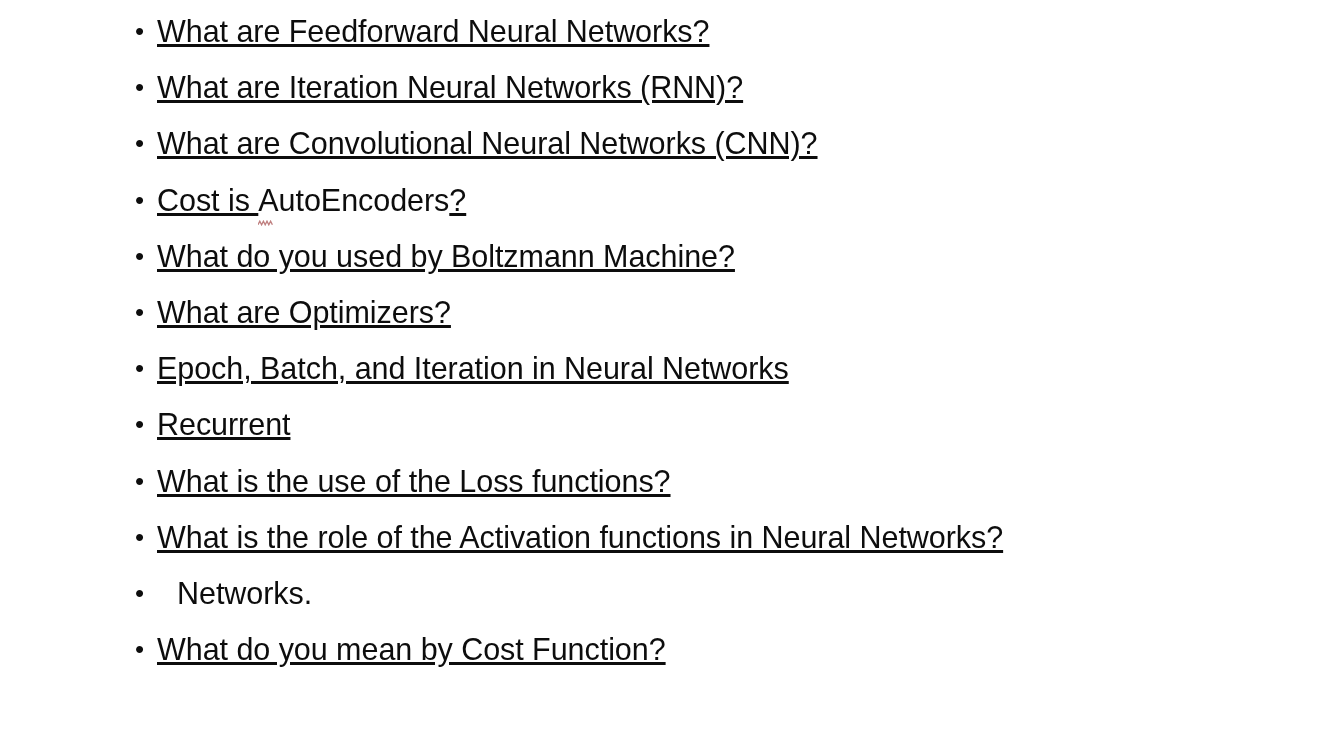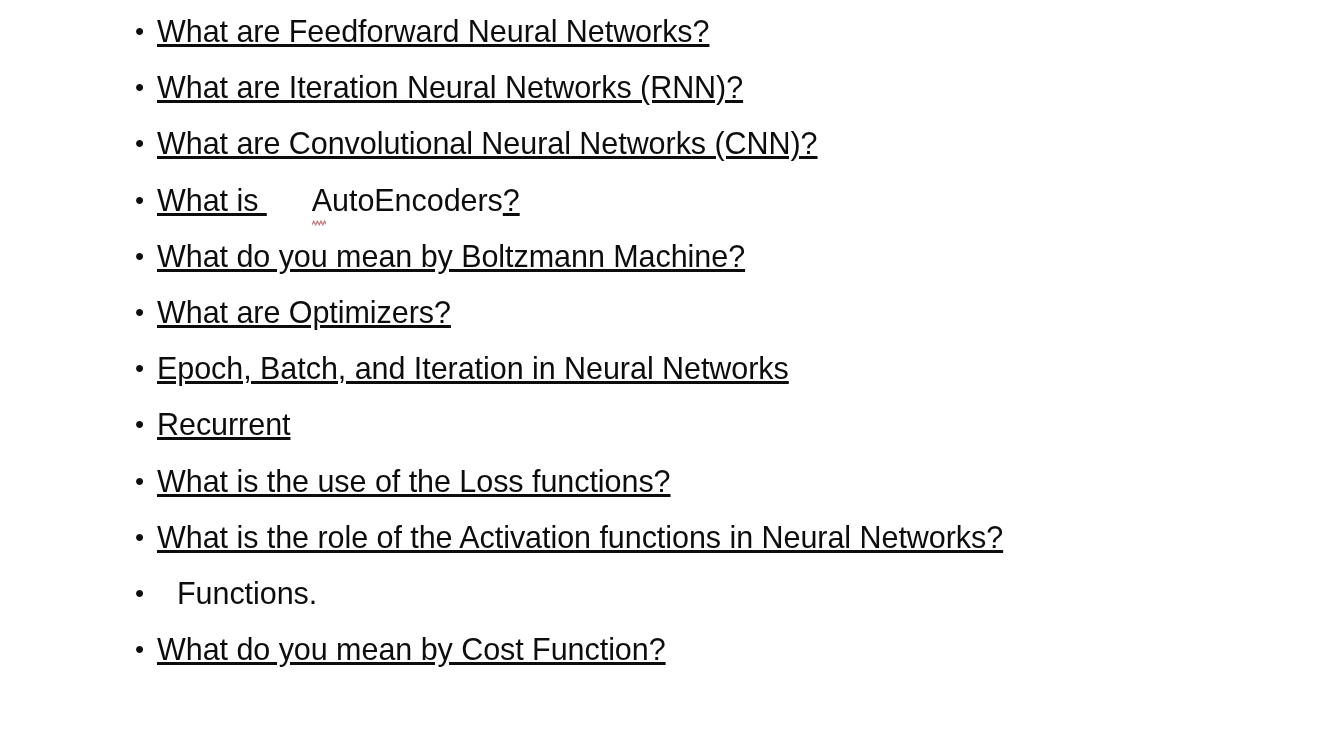--- a/index.html
+++ b/index.html
@@ -70,21 +70,20 @@
   }
   #bullet-list > li.bullet-item.wraps .cont-line {
     display: block;
     padding-left: 20px;
   }
 
   
   .misspelled {
     position: relative;
     display: inline-block;
-    margin-left: 45px;
   }
   .misspelled .squiggle {
     position: absolute;
     left: 0;
     right: 0;
     bottom: -4px;
     height: 6px;
     display: block;
     pointer-events: none;
   }
@@ -101,27 +100,27 @@
       <li class="bullet-item">
         <span class="bullet-marker">•</span>
         <span class="bullet-text"><span>What are Iteration Neural Networks (RNN)?</span></span>
       </li>
       <li class="bullet-item">
         <span class="bullet-marker">•</span>
         <span class="bullet-text"><span>What are Convolutional Neural Networks (CNN)?</span></span>
       </li>
       <li class="bullet-item">
         <span class="bullet-marker">•</span>
-        <span class="bullet-text"><span>What is </span><span class="misspelled"><span>AutoEncoders</span><svg class="squiggle" preserveAspectRatio="none" viewBox="0 0 12 5">
+        <span class="bullet-text"><span>Cost is </span><span class="misspelled"><span>AutoEncoders</span><svg class="squiggle" preserveAspectRatio="none" viewBox="0 0 12 5">
               <path d="M0 4 L1.5 1 L3 4 L4.5 1 L6 4 L7.5 1 L9 4 L10.5 1 L12 4" fill="none" stroke="#c08080" stroke-width="1.1"></path>
             </svg></span><span>?</span></span>
       </li>
       <li class="bullet-item">
         <span class="bullet-marker">•</span>
-        <span class="bullet-text"><span>What do you mean by Boltzmann Machine?</span></span>
+        <span class="bullet-text"><span>What do you used by Boltzmann Machine?</span></span>
       </li>
       <li class="bullet-item">
         <span class="bullet-marker">•</span>
         <span class="bullet-text"><span>What are Optimizers?</span></span>
       </li>
       <li class="bullet-item">
         <span class="bullet-marker">•</span>
         <span class="bullet-text"><span>Epoch, Batch, and Iteration in Neural Networks</span></span>
       </li>
       <li class="bullet-item">
@@ -131,20 +130,20 @@
       <li class="bullet-item">
         <span class="bullet-marker">•</span>
         <span class="bullet-text"><span>What is the use of the Loss functions?</span></span>
       </li>
       <li class="bullet-item">
         <span class="bullet-marker">•</span>
         <span class="bullet-text"><span>What is the role of the Activation functions in Neural Networks?</span></span>
       </li>
       <li class="bullet-item wraps">
         <span class="bullet-marker">•</span>
-        <span class="cont-line">Functions.</span>
+        <span class="cont-line">Networks.</span>
       </li>
       <li class="bullet-item">
         <span class="bullet-marker">•</span>
         <span class="bullet-text"><span>What do you mean by Cost Function?</span></span>
       </li>
     </ul>
 </div>
 
 </body></html>

